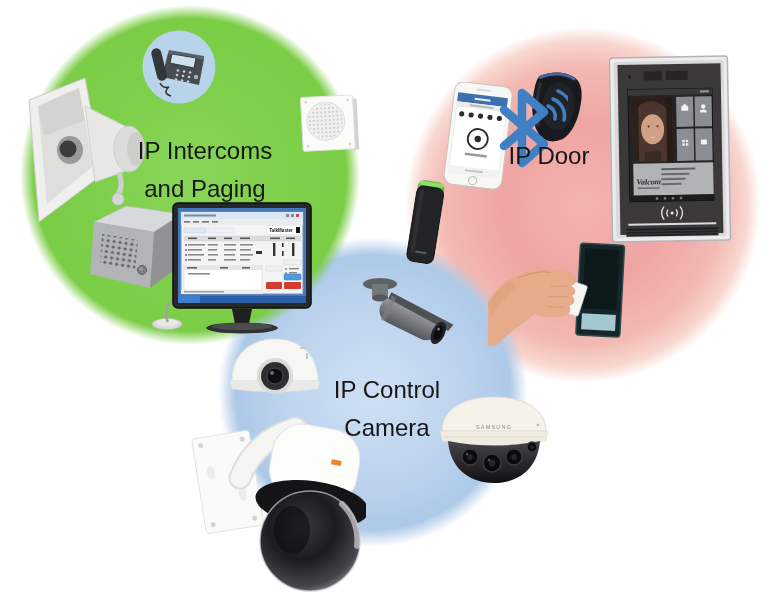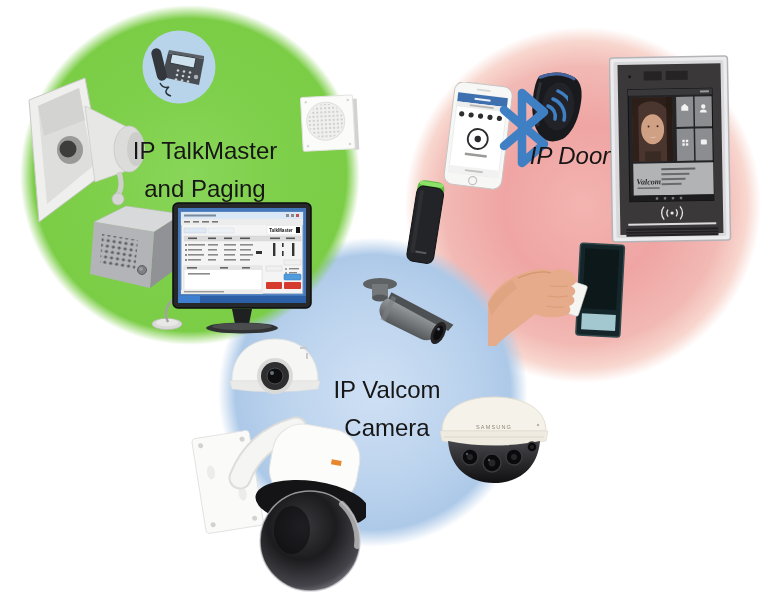--- a/index.html
+++ b/index.html
@@ -18,43 +18,43 @@
   }
   #circle-green{
     left:20px;top:5px;width:340px;height:340px;z-index:3;
     background:radial-gradient(circle closest-side,#89d65a 0%,#7ecf4a 55%,#7bcd46 92%,rgba(123,205,70,0) 100%);
   }
   .label{
     position:absolute;z-index:12;width:220px;text-align:center;
     color:#161616;font-size:24px;line-height:38px;font-weight:400;
   }
   #label-green{left:95px;top:132px;}
-  #label-red{left:460px;top:137px;font-style:italic;}
+  #label-red{left:439px;top:137px;}
   #label-blue{left:277px;top:371px;}
   .dev{position:absolute;z-index:10;}
   svg{display:block;}
 </style>
 </head>
 <body>
 
 <div id="stage">
 
   <div class="circle" id="circle-red"></div>
   <div class="circle" id="circle-blue"></div>
   <div class="circle" id="circle-green"></div>
 
   <div class="label" id="label-green">
-    <div>IP TalkMaster</div>
+    <div>IP Intercoms</div>
     <div>and Paging</div>
   </div>
   <div class="label" id="label-red">
     <div>IP Door</div>
   </div>
   <div class="label" id="label-blue">
-    <div>IP Valcom</div>
+    <div>IP Control</div>
     <div>Camera</div>
   </div>
 
   <div class="dev" style="left:142px;top:30px;">
     <svg width="74" height="74" viewBox="0 0 74 74">
       <circle cx="37" cy="37" r="36.5" fill="#b7d4ea"></circle>
       <polygon points="26,23 62,29 57,55 20,47" fill="#474c52"></polygon>
       <polygon points="27,20 62,26 62,29 26,23" fill="#5a6066"></polygon>
       <polygon points="30,24 54,28 52,38 28,33" fill="#cde1ee" stroke="#23272b" stroke-width="0.8"></polygon>
       <g fill="#c8cdd2">

